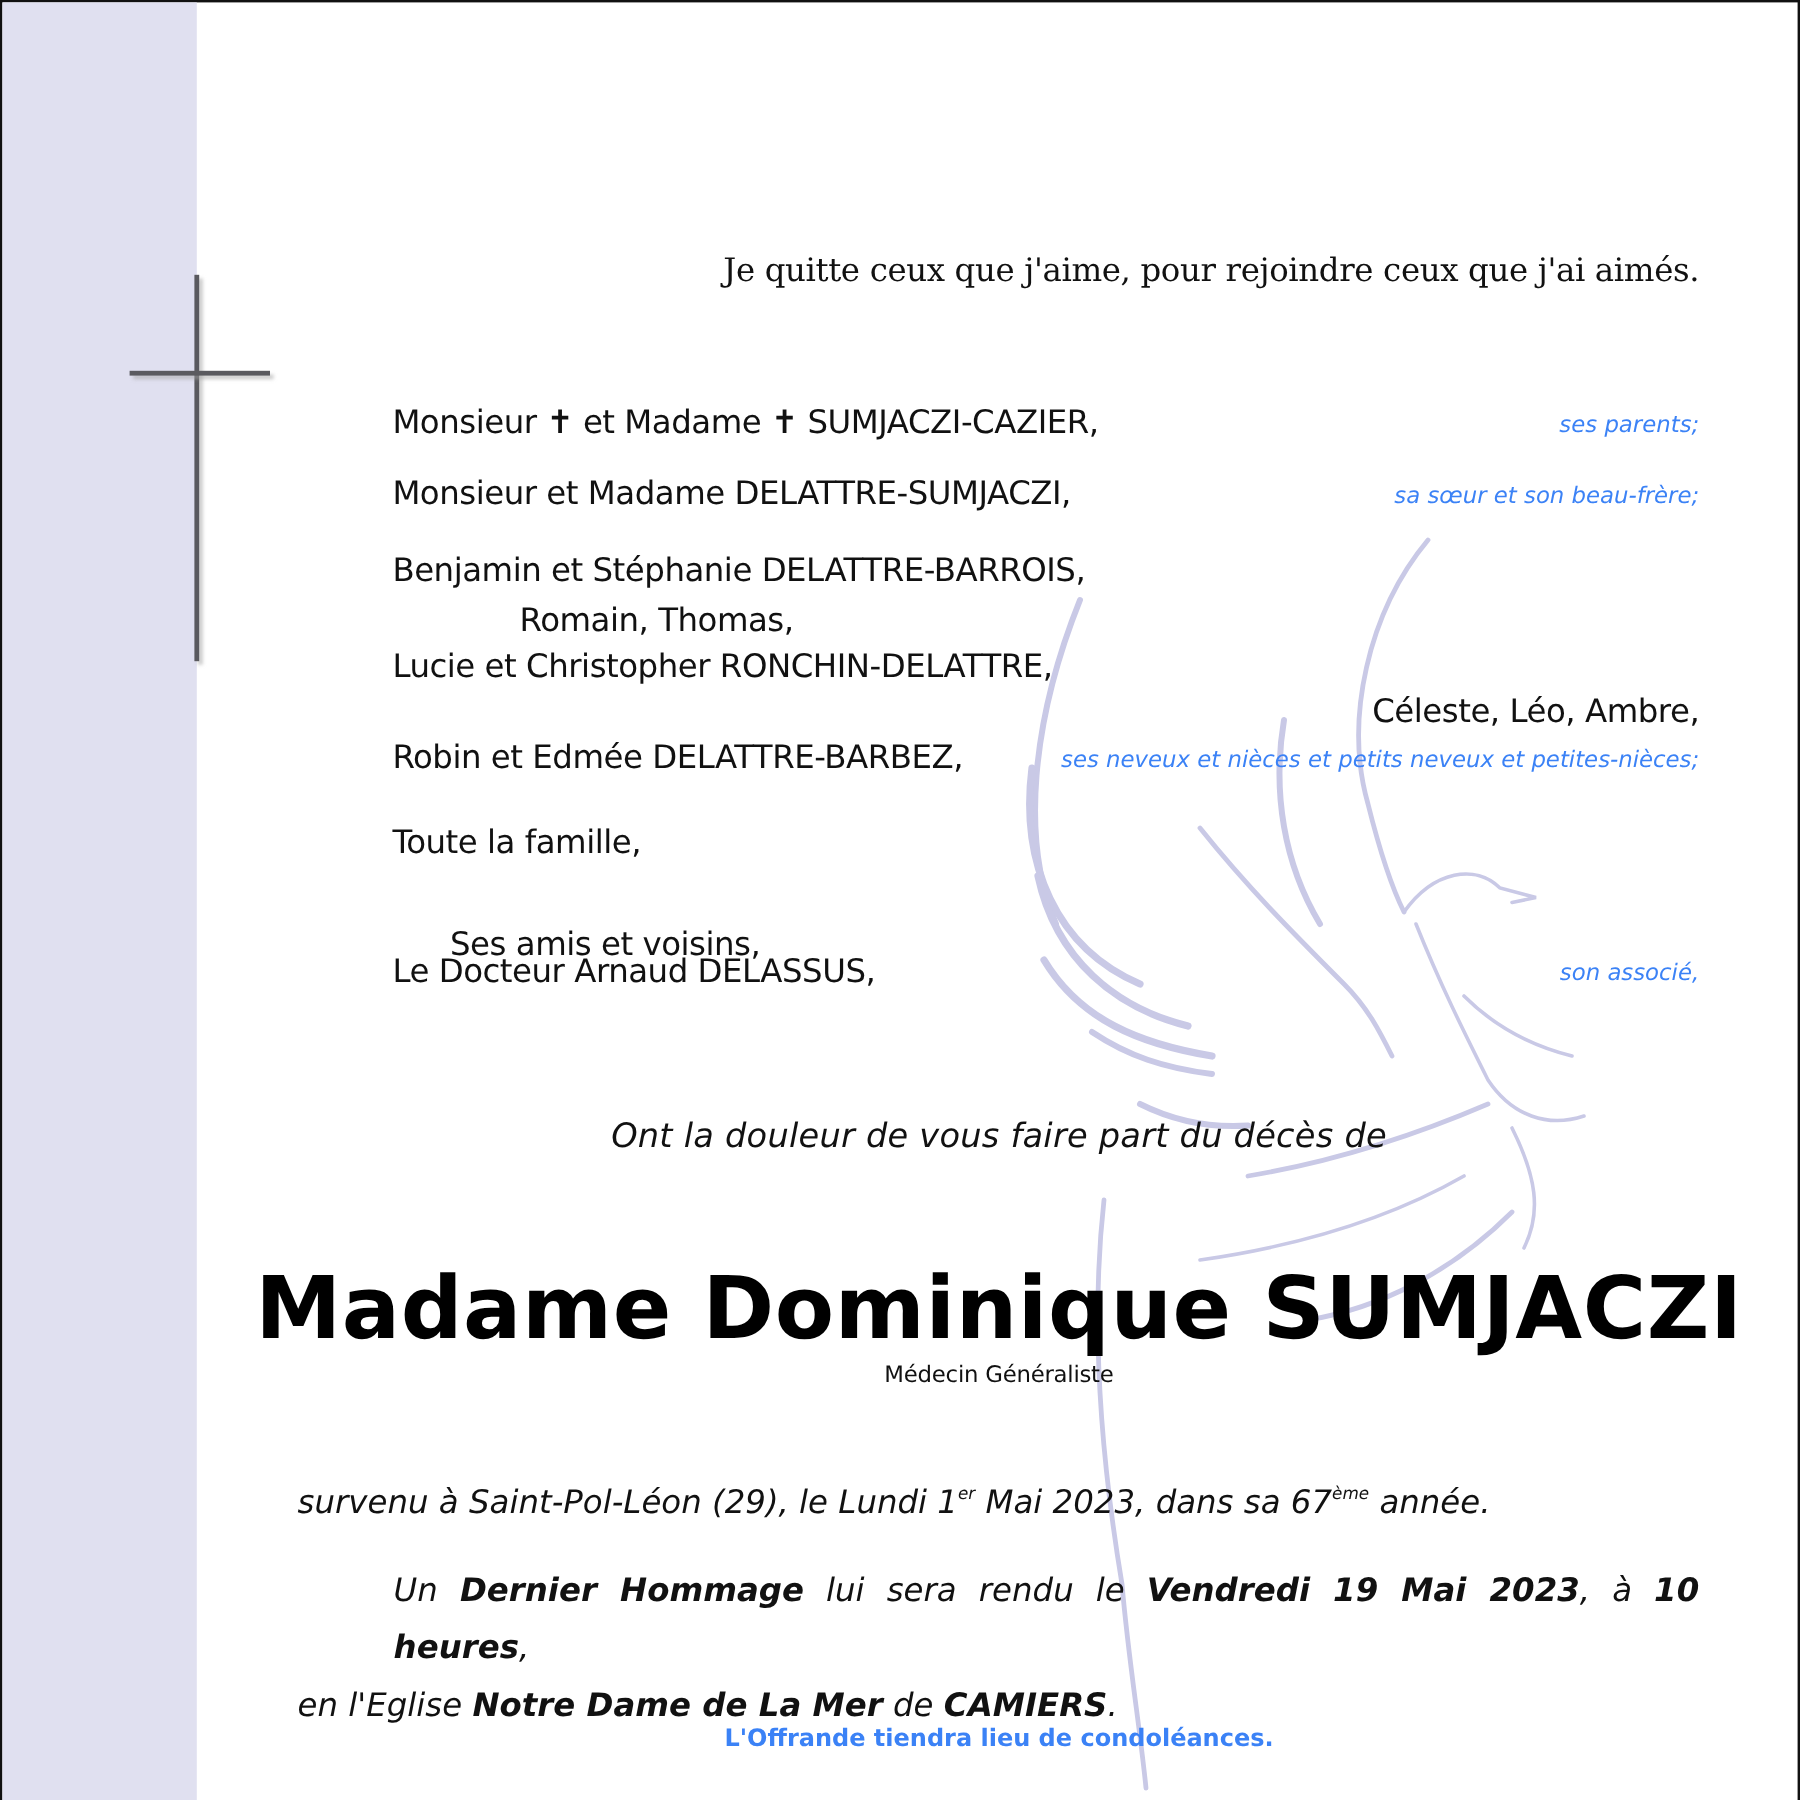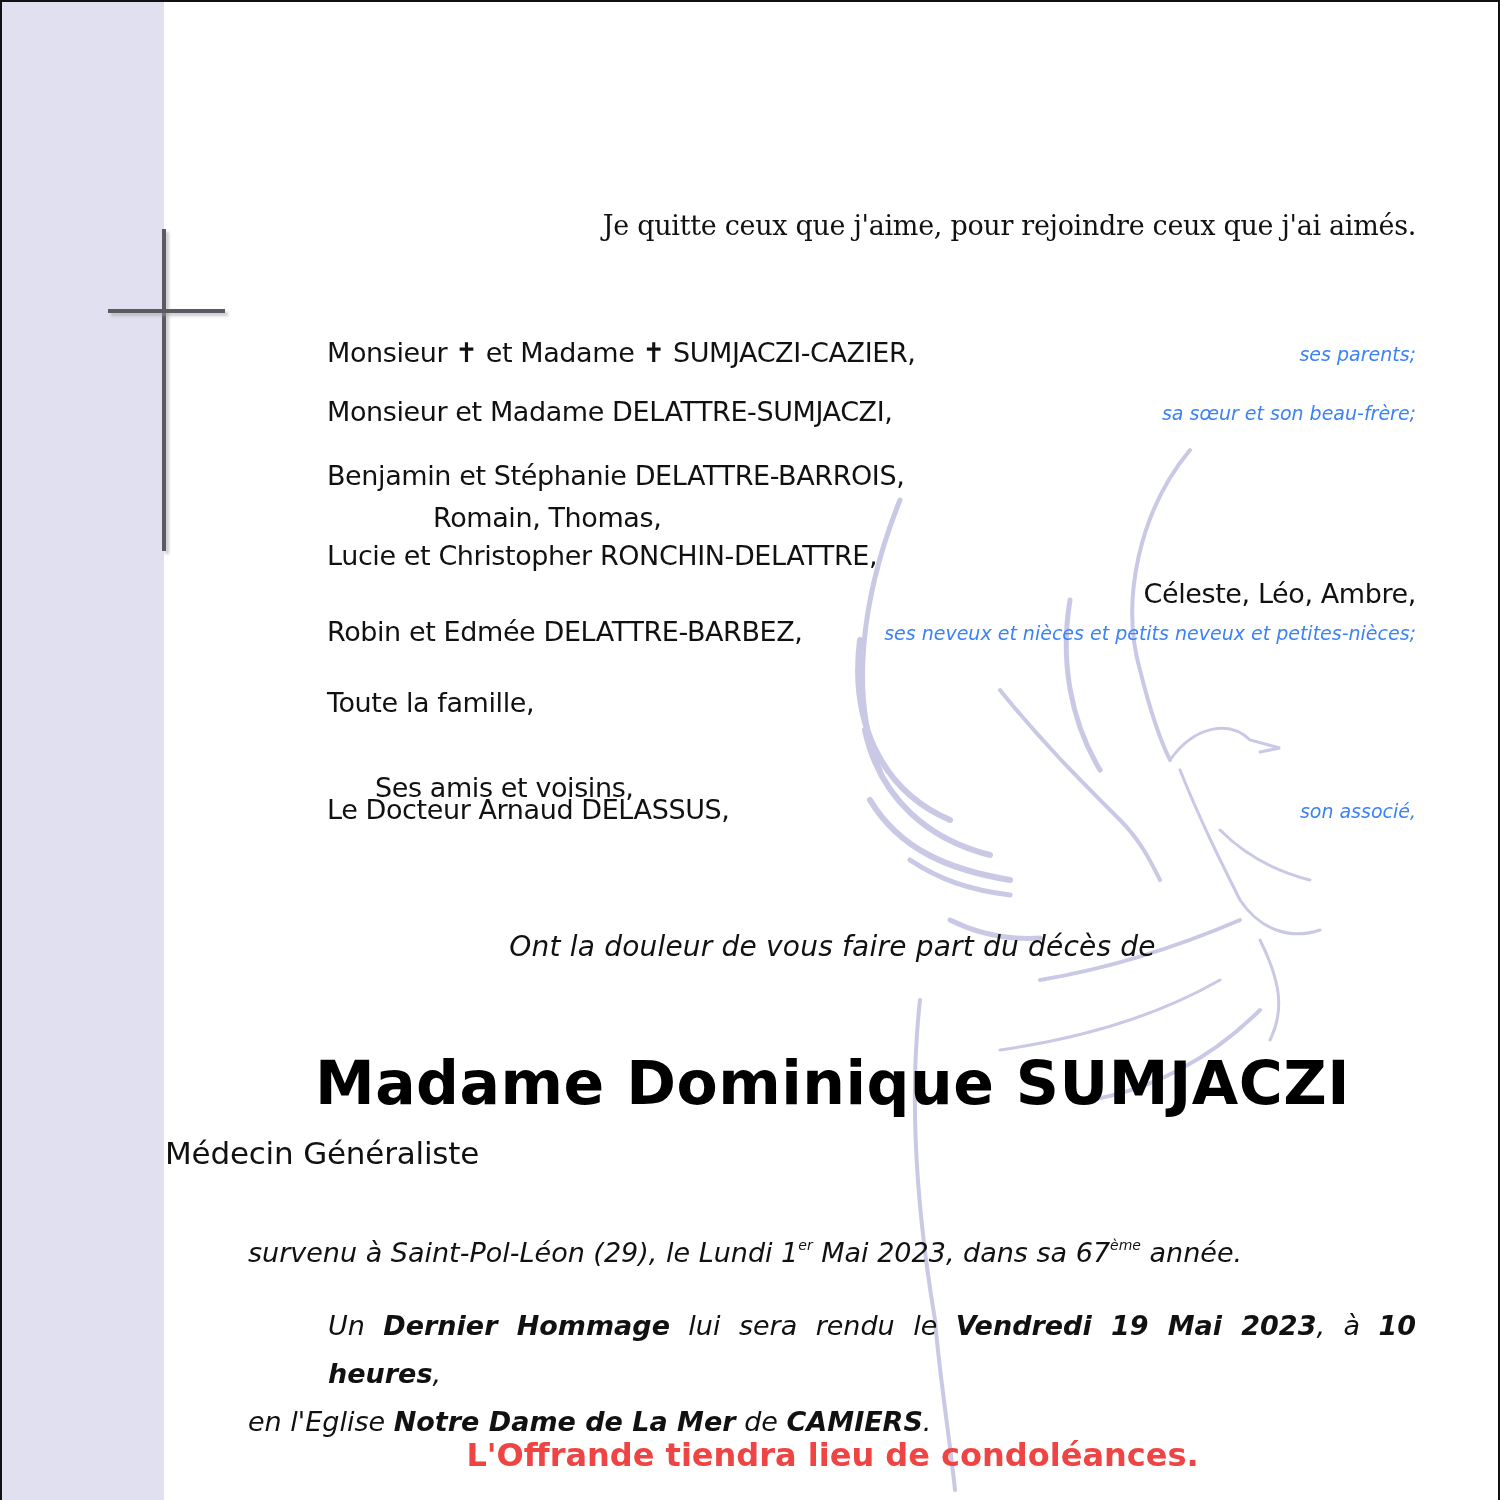--- a/index.html
+++ b/index.html
@@ -40,39 +40,39 @@
     }
     .indent { padding-left: 106px; }
     .dag { font-weight: bold; }
 
     .announce {
       position: absolute; left: 0; right: 0; top: 930px; text-align: center;
       padding-left: 165px; font-style: italic; font-size: 28px; letter-spacing: 0.2px;
     }
     .name {
       position: absolute; left: 165px; right: 0; top: 1048px; text-align: center;
-      font-weight: bold; font-size: 60px; letter-spacing: 0.5px; color: #000;
+      font-weight: bold; font-size: 72px; letter-spacing: 0.5px; color: #000;
     }
     .profession {
-      position: absolute; left: 165px; right: 0; top: 1135px; 
-      font-size: 31px; letter-spacing: -0.2px;
+      position: absolute; left: 165px; right: 0; top: 1135px; text-align: center;
+      font-size: 19px; letter-spacing: -0.2px;
     }
     .deceased {
       position: absolute; left: 248px; top: 1237px; font-style: italic; font-size: 27px;
     }
     .deceased sup { font-size: 14px; vertical-align: 12px; }
     .ceremony {
       position: absolute; left: 248px; right: 84px; top: 1302px;
       font-style: italic; font-size: 27px; line-height: 48px; text-align: justify;
     }
     .ceremony .p1 { padding-left: 80px; text-align-last: justify; display: block; }
     .ceremony b { font-weight: bold; }
     .closing {
       position: absolute; left: 165px; right: 0; top: 1436px; text-align: center;
-      font-weight: bold; font-size: 32px; color: #ef4444;
+      font-weight: bold; font-size: 20px; color: #3b82f6;
     }
   </style>
 </head>
 <body>
 
 <div class="frame"></div>
 <div class="sidebar"></div>
 
 <div>
   <div class="cross-v"></div>

